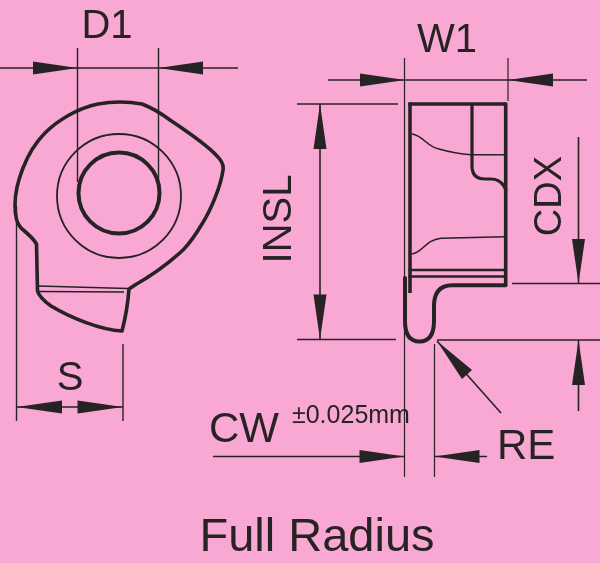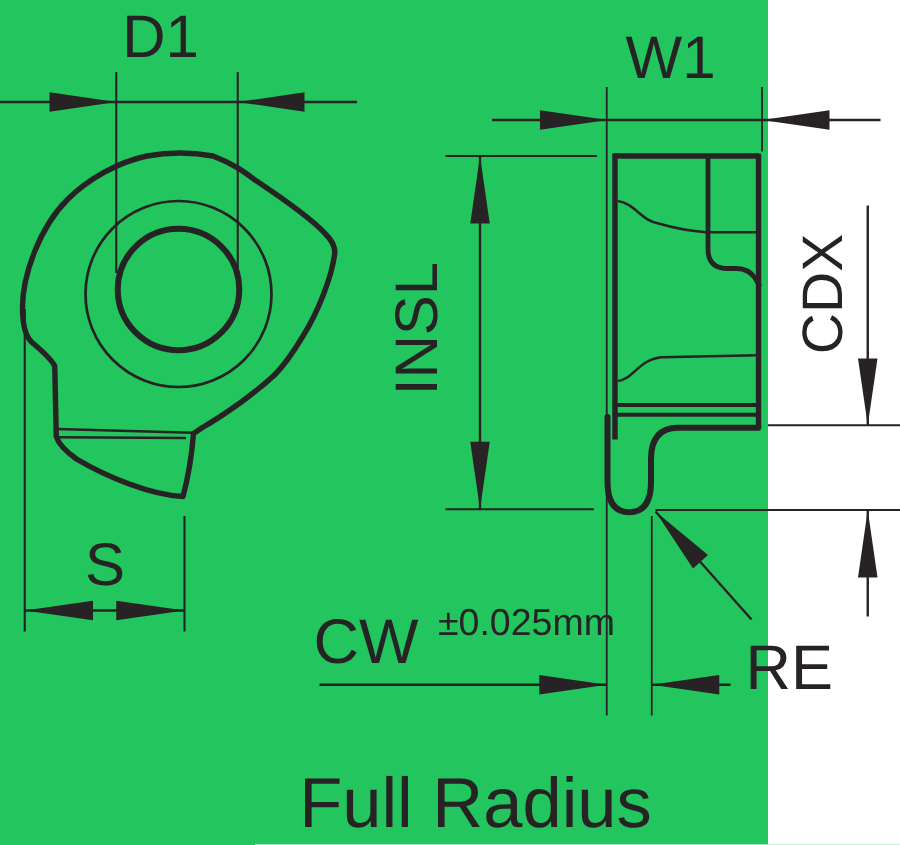--- a/index.html
+++ b/index.html
@@ -2,23 +2,23 @@
 <html><head>
 <meta charset="utf-8">
 <style>
   html, body {
     margin: 0;
     padding: 0;
     background: #ffffff;
   }
   .canvas {
     position: relative;
-    width: 512px;
+    width: 600px;
     height: 563px;
-    background: #22c55e;
+    background: #f9a8d4;
     font-family: "Liberation Sans", "DejaVu Sans", sans-serif;
   }
   svg { display: block; }
   .ink-stroke { stroke: #272223; fill: none; }
   .ink-fill { fill: #272223; stroke: none; }
   text { fill: #272223; font-family: "Liberation Sans", "DejaVu Sans", sans-serif; }
   .dim-label { font-size: 40px; }
   .tol-label { font-size: 25px; }
   .title-label { font-size: 47px; }
 </style>

